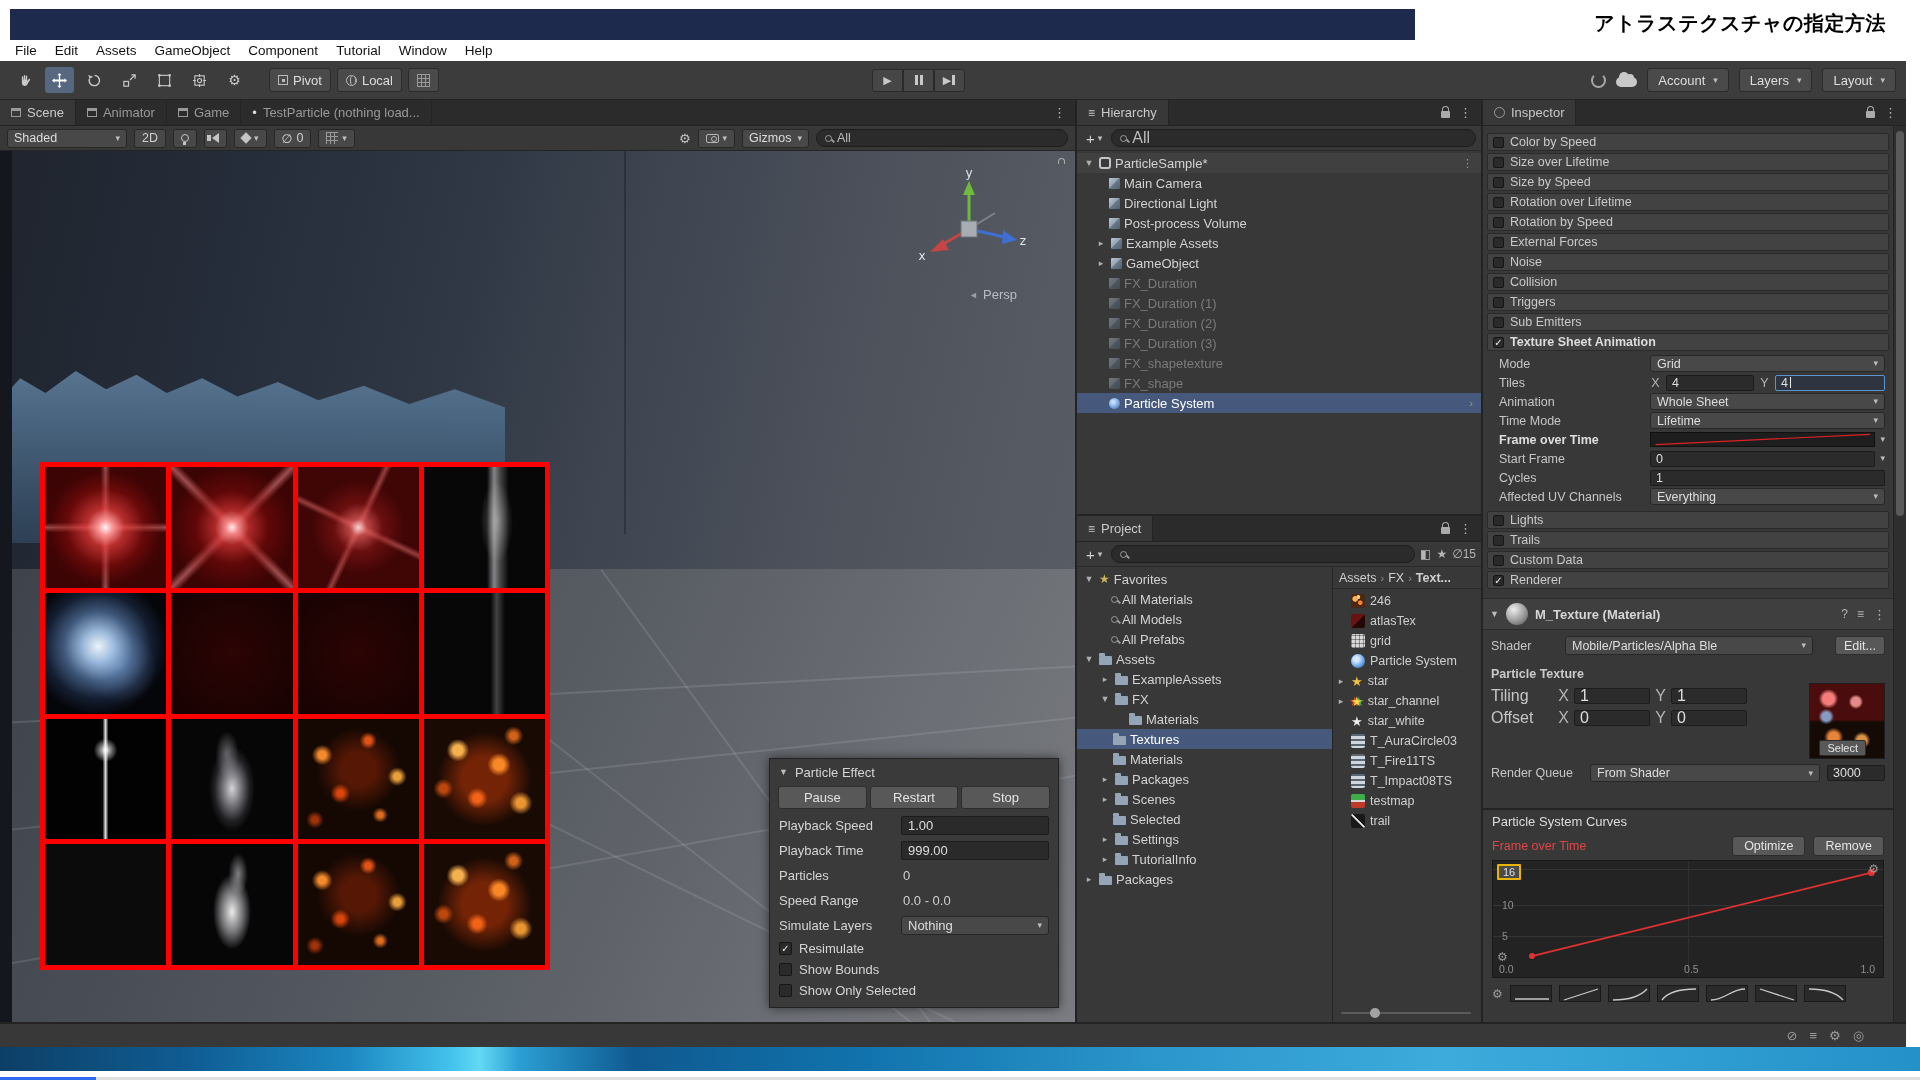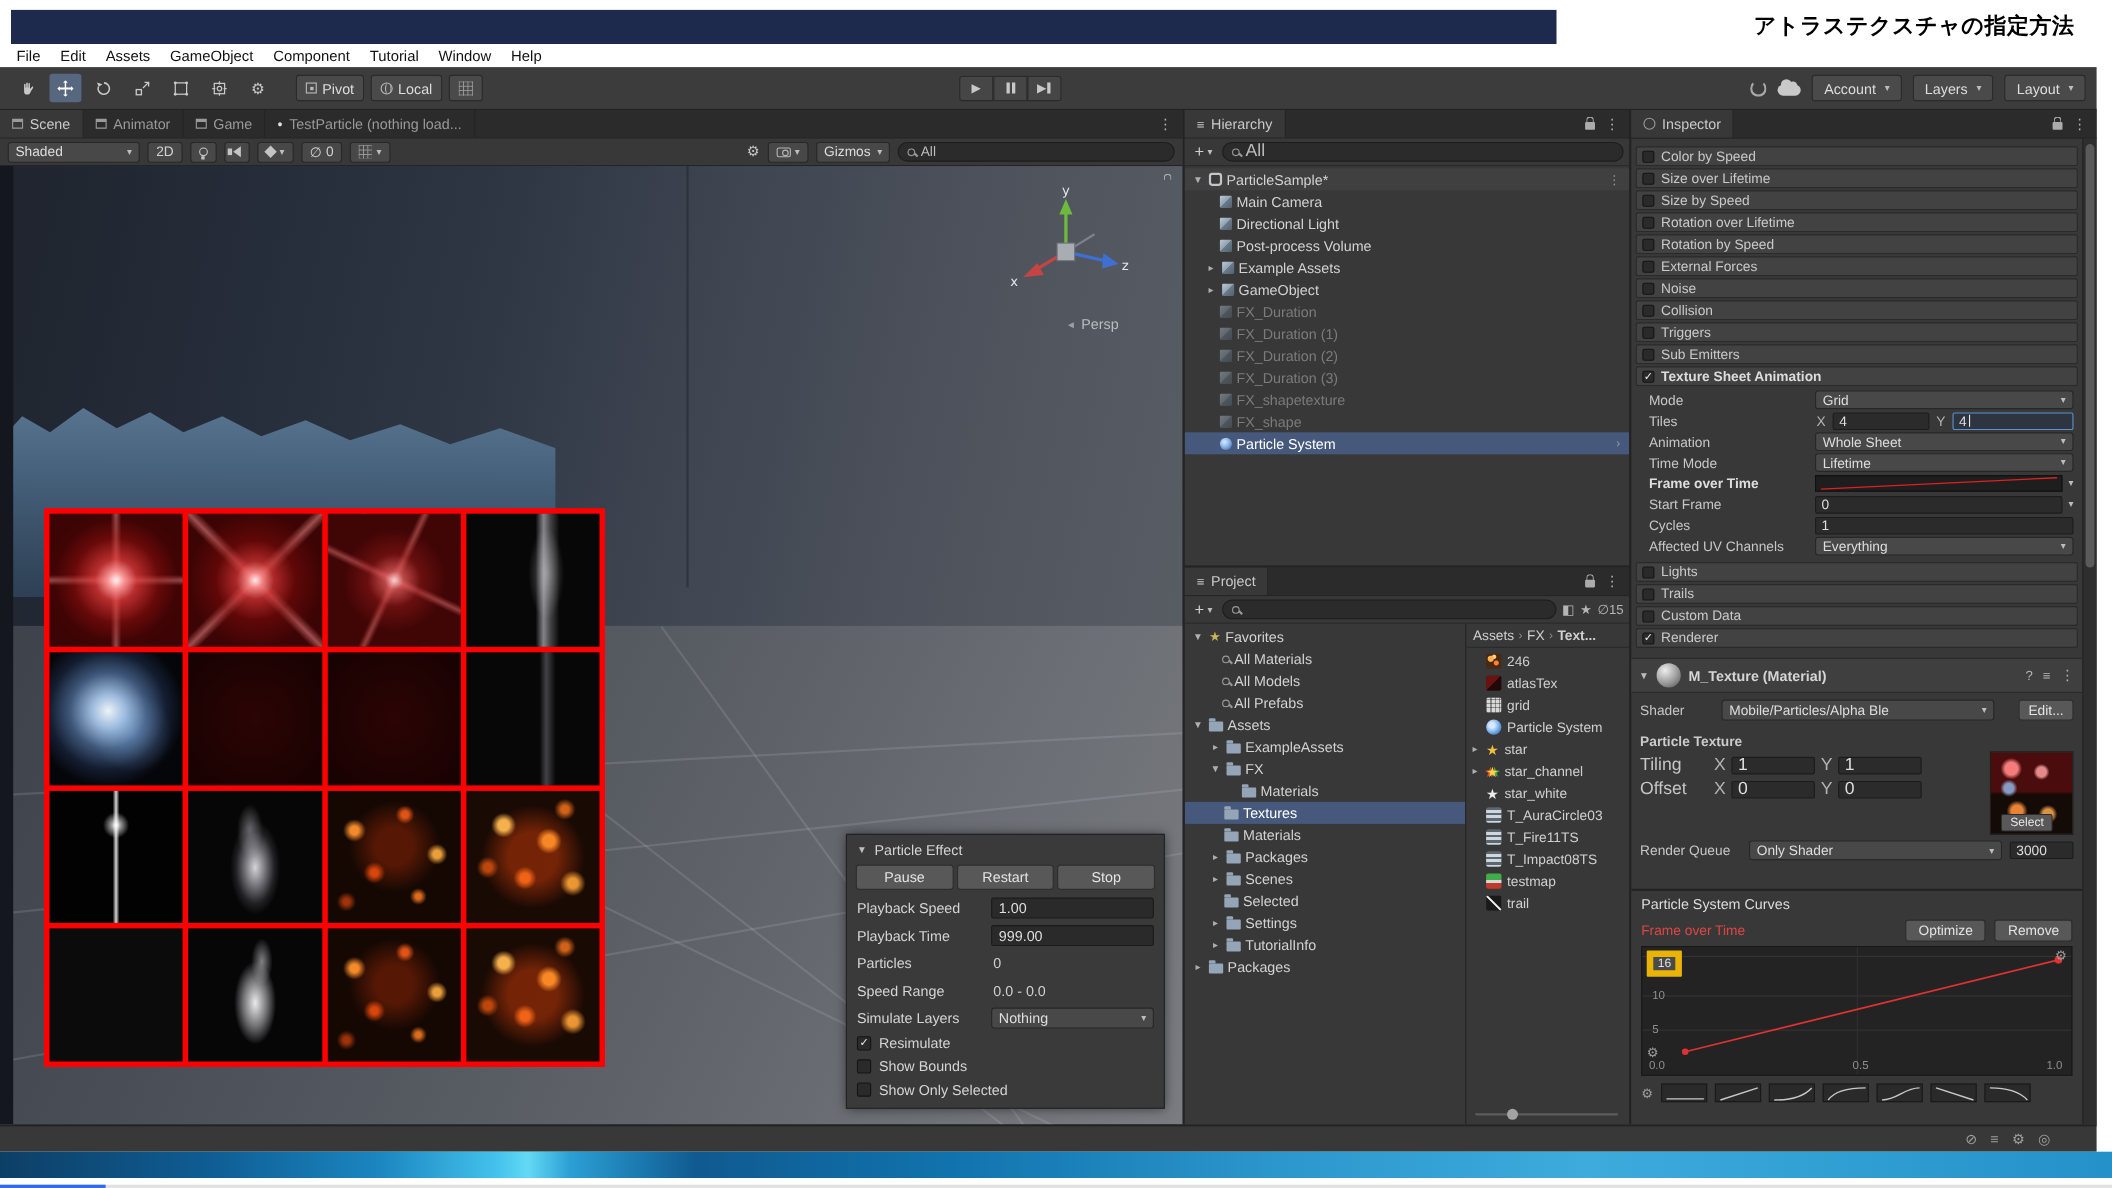--- a/index.html
+++ b/index.html
@@ -190,21 +190,21 @@
 
   
   .curves{position:absolute;left:0;right:13px;bottom:0;height:214px;background:#383838;border-top:2px solid #232323}
   .cvtitle{height:23px;display:flex;align-items:center;padding:0 9px;font-size:13px;color:#dcdcdc}
   .cvctl{height:25px;display:flex;align-items:center;gap:8px;padding:0 9px}
   .cvchan{color:#e04545;font-size:12.5px;flex:1}
   .cvbtn{background:#585858;border:1px solid #2c2c2c;border-radius:3px;height:20px;display:flex;align-items:center;padding:0 11px;font-size:12.5px;color:#e3e3e3}
   .graph{position:relative;margin:2px 9px 0;height:118px;background:#232323;border:1px solid #181818}
   .hline{position:absolute;left:0;right:0;height:1px;background:#343434}
   .vline{position:absolute;top:0;bottom:0;width:1px;background:#303030}
-  .ybox{position:absolute;left:4px;top:3px;background:#4a4a4a;border:6px solid #eab308;font-size:11px;color:#e0e0e0;padding:0 4px;border-radius:1px}
+  .ybox{position:absolute;left:4px;top:3px;background:#4a4a4a;border:2px solid #eab308;font-size:11px;color:#e0e0e0;padding:0 4px;border-radius:1px}
   .ytick{position:absolute;left:9px;font-size:10.5px;color:#8f8f8f}
   .xtick{position:absolute;bottom:2px;font-size:10.5px;color:#8f8f8f}
   .gear{position:absolute;font-size:12px;color:#9b9b9b;line-height:1}
   .presets{display:flex;align-items:center;gap:7px;padding:7px 9px}
   .preset{width:42px;height:17px;background:#2a2a2a;border:1px solid #191919;flex:0 0 auto}
   .inspscroll{position:absolute;right:0;top:26px;bottom:0;width:13px;background:#2e2e2e;border-left:1px solid #242424}
   .inspscroll .thumbv{position:absolute;left:2px;right:2px;top:5px;height:385px;background:#5a5a5a;border-radius:6px}
 
   
   .statusbar{height:25px;width:1906px;background:#383838;border-top:2px solid #232323;display:flex;align-items:center;padding:0 14px}
@@ -948,21 +948,21 @@
                 </div>
               </div>
           </div>
           <div class="thumb">
               <span class="selbtn">Select</span>
             </div>
         </div>
         <div class="rqrow">
           <span class="mlab" style="width:92px">Render Queue</span>
           <div class="ddl" style="flex:1;height:18px">
-              <span>Only Shader</span>
+              <span>From Shader</span>
               <span class="chev">▾</span>
             </div>
           <div class="inp" style="width:58px">
               <span>3000</span>
             </div>
         </div>
 
         <div class="curves">
           <div class="cvtitle">Particle System Curves</div>
           <div class="cvctl">

